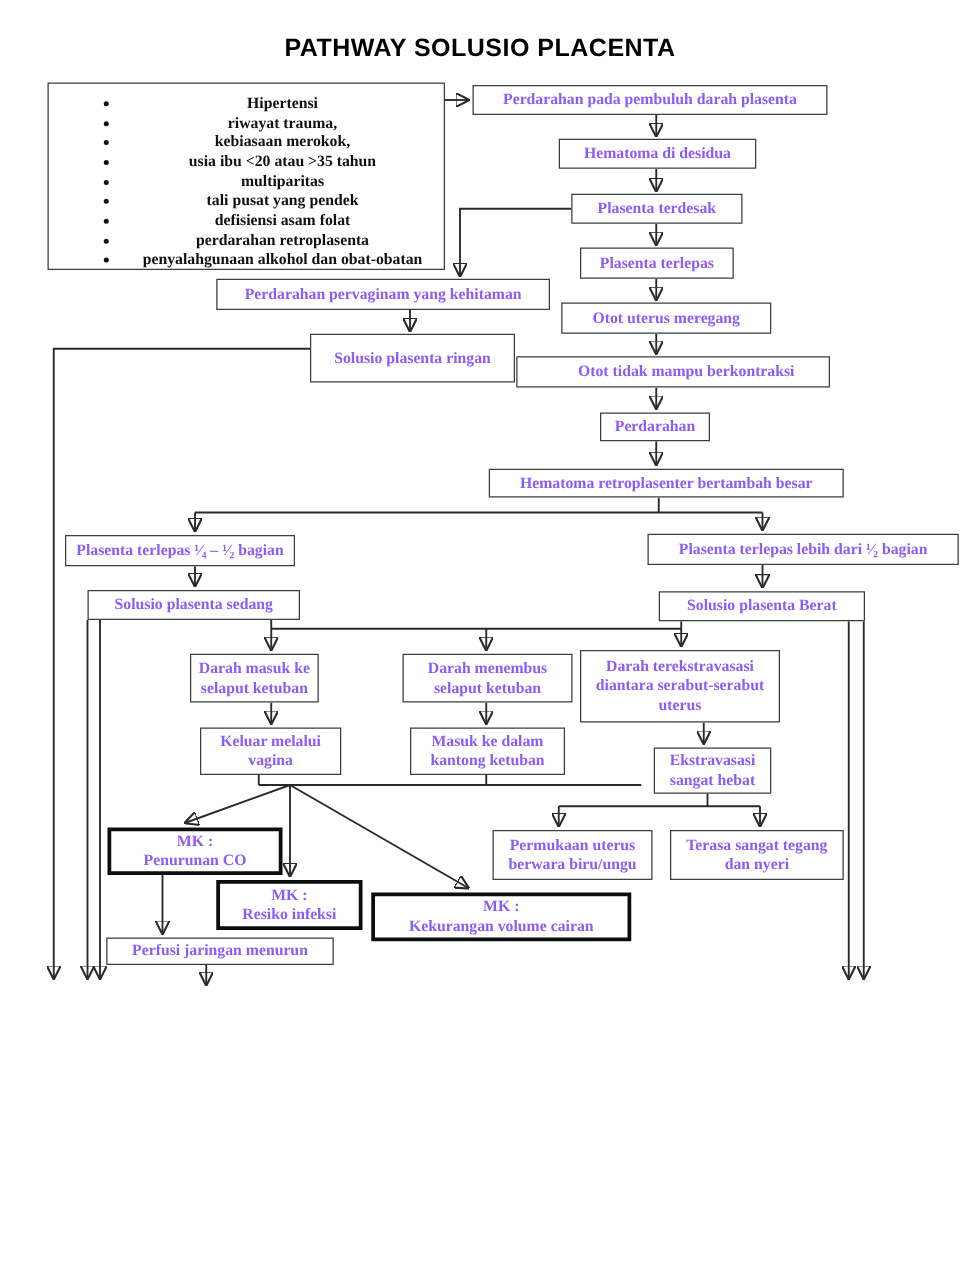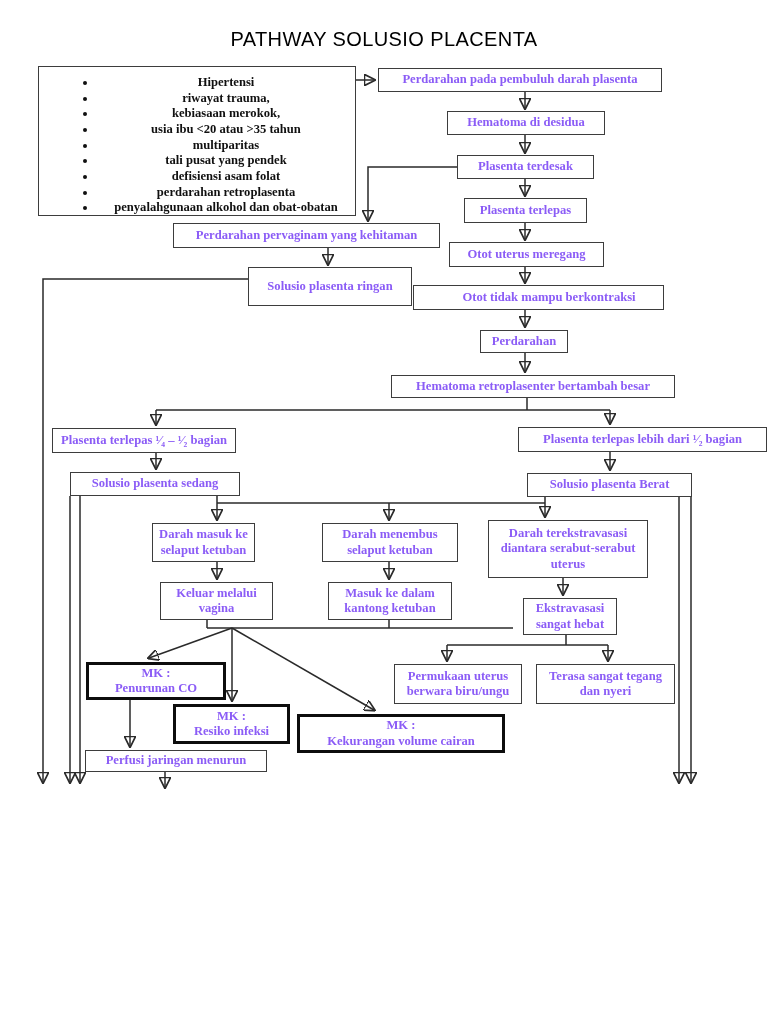--- a/index.html
+++ b/index.html
@@ -1,19 +1,19 @@
 <!DOCTYPE html>
 <html><head>
 <meta charset="utf-8">
 <style>
   html,body{margin:0;padding:0;background:#ffffff;}
   #page{position:relative;width:768px;height:1024px;background:#ffffff;overflow:hidden;
         font-family:"Liberation Serif",serif;}
   .page-title{position:absolute;left:0;top:28px;width:768px;text-align:center;
-      font-family:"Liberation Sans",sans-serif;font-weight:normal;font-size:20px;
+      font-family:"Liberation Sans",sans-serif;font-weight:bold;font-size:20px;
       letter-spacing:.4px;color:#000;}
   .risk-box{position:absolute;left:38px;top:66px;width:318px;height:150px;
       border:1.6px solid #3d3d3d;background:#fff;box-sizing:border-box;text-align:center;}
   .risk-box ul{margin:8px 0 0 0;padding-left:58px;list-style:disc;}
   .risk-box li{font-weight:bold;font-size:12.6px;line-height:1.245;color:#101010;margin:0;}
   .node{position:absolute;box-sizing:border-box;background:#fff;border:1.6px solid #3d3d3d;
       display:flex;flex-direction:column;align-items:center;justify-content:center;
       text-align:center;font-weight:bold;font-size:12.6px;line-height:1.22;color:#8b5cf6;
       padding:1px 3px;z-index:2;}
   .thick{border:3.6px solid #0d0d0d;}
@@ -39,32 +39,32 @@
       <li>perdarahan retroplasenta</li>
       <li>penyalahgunaan alkohol dan obat-obatan</li>
     </ul>
   </div>
 
   <div class="node" style="left:378px;top:68px;width:284px;height:24px;">Perdarahan pada pembuluh darah plasenta</div>
   <div class="node" style="left:447px;top:111px;width:158px;height:24px;">Hematoma di desidua</div>
   <div class="node" style="left:457px;top:155px;width:137px;height:24px;">Plasenta terdesak</div>
   <div class="node" style="left:464px;top:198px;width:123px;height:25px;">Plasenta terlepas</div>
   <div class="node" style="left:173px;top:223px;width:267px;height:25px;">Perdarahan pervaginam yang kehitaman</div>
-  <div class="node" style="left:449px;top:242px;width:155px;height:25px;">Otot uterus meregang</div>
+  <div class="node" style="left:449px;top:242px;width:168px;height:25px;">Otot uterus meregang</div>
   <div class="node" style="left:248px;top:267px;width:164px;height:39px;">Solusio plasenta ringan</div>
   <div class="node" style="left:413px;top:285px;width:251px;height:25px;padding-left:24px;">Otot tidak mampu berkontraksi</div>
   <div class="node" style="left:480px;top:330px;width:88px;height:23px;">Perdarahan</div>
   <div class="node" style="left:391px;top:375px;width:284px;height:23px;">Hematoma retroplasenter bertambah besar</div>
   <div class="node" style="left:52px;top:428px;width:184px;height:25px;">Plasenta terlepas ¹⁄₄ – ¹⁄₂ bagian</div>
   <div class="node" style="left:481px;top:427px;width:249px;height:25px;margin-left:37px;">Plasenta terlepas lebih dari ¹⁄₂ bagian</div>
   <div class="node" style="left:70px;top:472px;width:170px;height:24px;">Solusio plasenta sedang</div>
   <div class="node" style="left:527px;top:473px;width:165px;height:24px;">Solusio plasenta Berat</div>
   <div class="node" style="left:152px;top:523px;width:103px;height:39px;">Darah masuk ke selaput ketuban</div>
   <div class="node" style="left:322px;top:523px;width:136px;height:39px;">Darah menembus selaput ketuban</div>
-  <div class="node" style="left:488px;top:520px;width:160px;height:58px;">Darah terekstravasasi diantara serabut-serabut uterus</div>
+  <div class="node" style="left:464px;top:520px;width:160px;height:58px;">Darah terekstravasasi diantara serabut-serabut uterus</div>
   <div class="node" style="left:160px;top:582px;width:113px;height:38px;">Keluar melalui vagina</div>
   <div class="node" style="left:328px;top:582px;width:124px;height:38px;">Masuk ke dalam kantong ketuban</div>
   <div class="node" style="left:523px;top:598px;width:94px;height:37px;">Ekstravasasi sangat hebat</div>
 
   <div class="node thick" style="left:86px;top:662px;width:140px;height:38px;">
     <span>MK :</span>
     <span>Penurunan CO</span>
   </div>
   <div class="node" style="left:394px;top:664px;width:128px;height:40px;">Permukaan uterus berwara biru/ungu</div>
   <div class="node" style="left:536px;top:664px;width:139px;height:40px;">Terasa sangat tegang dan nyeri</div>

